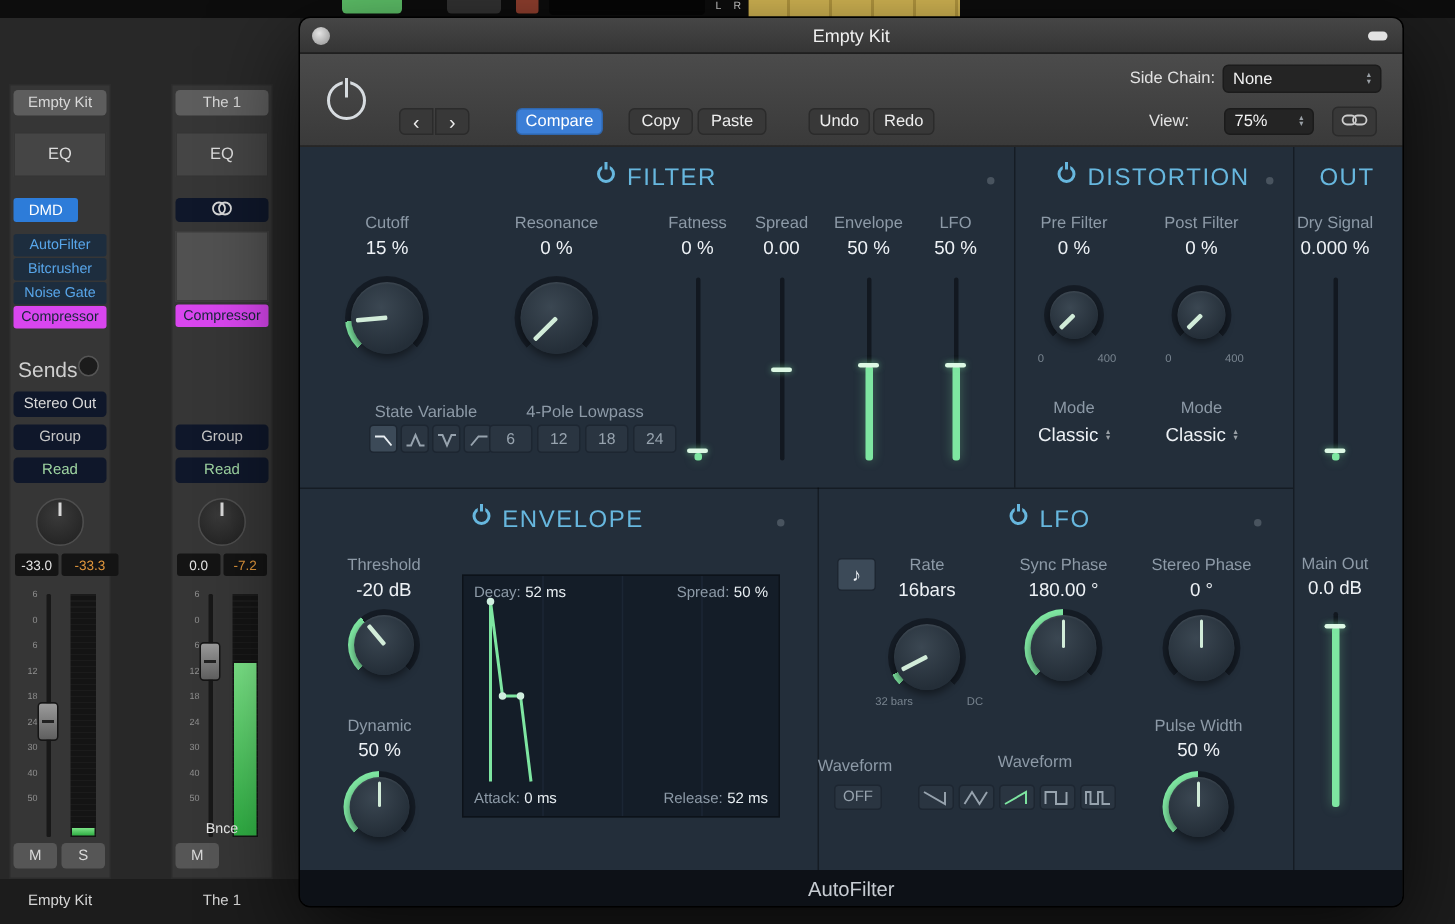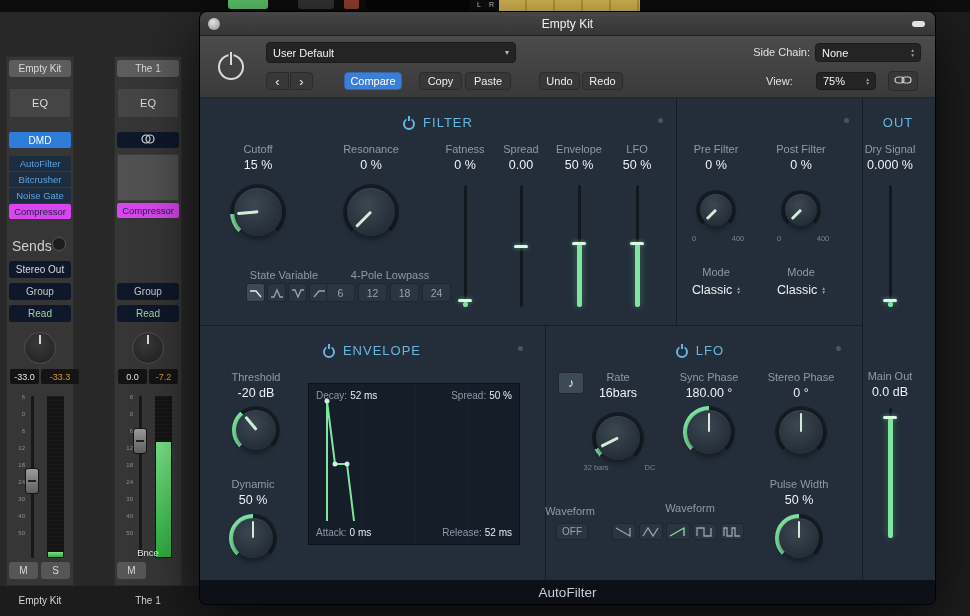--- a/index.html
+++ b/index.html
@@ -31,21 +31,21 @@
 .pwin{left:200px;top:12px;width:735px;height:592px;border-radius:7px;overflow:hidden;box-shadow:0 18px 60px rgba(0,0,0,.75),0 0 0 1px #000}
 .ptitle{left:0;top:0;width:735px;height:24px;background:linear-gradient(180deg,#464646,#353535);border-bottom:1px solid #1f1f1f}
 .phead{left:0;top:24px;width:735px;height:62px;background:linear-gradient(180deg,#4b4b4b,#3a3a3a);border-bottom:1px solid #262626}
 .pbody{left:0;top:86px;width:735px;height:482px;background:#232e3a}
 .pfoot{left:0;top:568px;width:735px;height:24px;background:#0d1117;color:#c7ccd2;font-size:13.5px}
 .divline{background:rgba(0,0,0,.38)}
 .dd{background:#242424;border:1px solid #1b1b1b;border-radius:4px;color:#f2f2f2;font-size:11px;display:flex;align-items:center;justify-content:space-between;padding:0 6px}
 .btn{background:#383838;border:1px solid #2b2b2b;border-radius:4px;color:#ededed;font-size:11px;display:flex;align-items:center;justify-content:center}
 .btnblue{background:#3b7ed6;border-color:#2f66ad;color:#fff}
 .updn{display:flex;flex-direction:column;align-items:center;line-height:4.5px;font-size:5.5px;color:#9aa0a6}
-.sect{display:flex;align-items:flex-end;justify-content:center;gap:8px;color:#67b7de;font-size:13px;letter-spacing:1px}
+.sect{display:flex;align-items:flex-start;justify-content:center;gap:8px;color:#67b7de;font-size:16px;letter-spacing:1px}
 .pwr{position:relative;display:inline-block;border:2px solid currentColor;border-radius:50%}
 .pwr::after{content:"";position:absolute;left:50%;top:-4px;transform:translateX(-50%);width:2px;height:60%;background:currentColor;box-shadow:-1.5px 0 0 var(--pbg,#232e3a),1.5px 0 0 var(--pbg,#232e3a)}
 .pwr-lg{width:26px;height:26px;color:#d7dce0;--pbg:#434343}
 .pwr-sm{width:12px;height:12px;color:#67b7de;--pbg:#232e3a}
 .lbl{font-size:11px;color:#8d9aa7;text-align:center;white-space:nowrap}
 .val{font-size:12.5px;color:#edf1f5;text-align:center;white-space:nowrap}
 .tinylbl{font-size:7.5px;color:#78848f;text-align:center;white-space:nowrap}
 .dot{width:5px;height:5px;border-radius:50%;background:#49545f}
 .knob .ring{position:absolute;inset:0;border-radius:50%}
 .knob .kb{position:absolute;inset:4px;border-radius:50%;background:radial-gradient(circle at 42% 35%,#3b4752,#242e38 72%);box-shadow:inset 0 1px 1px rgba(255,255,255,.07),0 3px 6px rgba(0,0,0,.45)}
@@ -75,21 +75,21 @@
     <div class="a" style="left:477px;top:1px;font-size:7px;color:#cfcfcf">L</div>
     <div class="a" style="left:489px;top:1px;font-size:7px;color:#cfcfcf">R</div>
     <div class="a" style="left:499px;top:0;width:141px;height:11px;background:repeating-linear-gradient(90deg,#d8ba55 0 26px,#b89b40 26px 28px)"></div>
   </div>
 
   <div class="a mixerbg"></div>
 
   <div class="a strip" style="left:6px;top:56px;width:68px;height:530px">
     <div class="a mbtn" style="left:3px;top:4px;width:62px;height:17px;background:#5d5d5d">Empty Kit</div>
     <div class="a flexc" style="left:3px;top:32px;width:62px;height:30px;background:#454545;border:1px solid #353535;color:#dcdcdc;font-size:11px">EQ</div>
-    <div class="a flexc" style="left:3px;top:76px;width:62px;height:16px;background:#2d7cd9;border-radius:2px;color:#fff;font-size:10px">DMD</div>
+    <div class="a flexc" style="left:3px;top:76px;width:43px;height:16px;background:#2d7cd9;border-radius:2px;color:#fff;font-size:10px">DMD</div>
     <div class="a fxrow fxblue" style="left:3px;top:100px;width:62px;height:15px">AutoFilter</div>
     <div class="a fxrow fxblue" style="left:3px;top:116px;width:62px;height:15px">Bitcrusher</div>
     <div class="a fxrow fxblue" style="left:3px;top:132px;width:62px;height:15px">Noise Gate</div>
     <div class="a fxrow fxsel" style="left:3px;top:148px;width:62px;height:15px">Compressor</div>
     <div class="a" style="left:6px;top:182px;font-size:14px;color:#cfcfcf">Sends</div>
     <div class="a" style="left:46px;top:181px;width:14px;height:14px;border-radius:50%;background:#1c1c1c;border:1px solid #555"></div>
     <div class="a mbtn" style="left:3px;top:205px;width:62px;height:17px">Stereo Out</div>
     <div class="a mbtn" style="left:3px;top:227px;width:62px;height:17px;color:#c8c8c8">Group</div>
     <div class="a mbtn" style="left:3px;top:249px;width:62px;height:17px;color:#9fd6a2">Read</div>
     <div class="a panknob" style="left:18px;top:276px;width:32px;height:32px"></div>
@@ -158,24 +158,20 @@
     <div class="a ptitle">
       <div class="a flexc" style="left:0;top:0;width:735px;height:24px;color:#f0f0f0;font-size:12px">Empty Kit</div>
       <div class="a" style="left:8px;top:6px;width:12px;height:12px;border-radius:50%;background:radial-gradient(circle at 40% 35%,#e4e4e4,#8f8f8f)"></div>
       <div class="a" style="left:712px;top:9px;width:13px;height:6px;border-radius:3px;background:#e2e2e2"></div>
     </div>
 
     <div class="a phead"></div>
     <div class="a flexc" style="left:16px;top:40px;width:30px;height:30px">
       <span class="pwr pwr-lg"></span>
     </div>
-    <div class="a dd" style="left:66px;top:30px;width:250px;height:21px">
-      <span>User Default</span>
-      <span class="chev">▾</span>
-    </div>
     <div class="a" style="left:510px;top:34px;width:100px;text-align:right;font-size:11px;color:#e2e2e2">Side Chain:</div>
     <div class="a dd" style="left:615px;top:31px;width:106px;height:19px">
       <span>None</span>
       <span class="updn">
           <span>▴</span>
           <span>▾</span>
         </span>
     </div>
     <div class="a btn" style="left:66px;top:60px;width:23px;height:18px;border-radius:4px 0 0 4px;font-size:13px">‹</div>
     <div class="a btn" style="left:90px;top:60px;width:23px;height:18px;border-radius:0 4px 4px 0;font-size:13px">›</div>
@@ -274,20 +270,24 @@
     <div class="a icobtn" style="left:109px;top:271px;width:19px;height:19px">
         <svg width="14" height="12" viewBox="0 0 14 12">
           <polyline points="2,10 7,4 13,4" stroke="currentColor" stroke-width="1.3" fill="none"></polyline>
         </svg>
       </div>
     <div class="a icobtn" style="left:126px;top:271px;width:29px;height:19px">6</div>
     <div class="a icobtn" style="left:158px;top:271px;width:29px;height:19px">12</div>
     <div class="a icobtn" style="left:190px;top:271px;width:29px;height:19px">18</div>
     <div class="a icobtn" style="left:222px;top:271px;width:29px;height:19px">24</div>
 
+    <div class="a sect" style="left:489px;top:98px;width:160px;height:20px">
+      <span class="pwr pwr-sm"></span>
+      <span>DISTORTION</span>
+    </div>
     <div class="a dot" style="left:644px;top:106px"></div>
     <div class="a lbl" style="left:471px;top:131px;width:90px">Pre Filter</div>
     <div class="a val" style="left:471px;top:146px;width:90px">0 %</div>
     <div class="a lbl" style="left:556px;top:131px;width:90px">Post Filter</div>
     <div class="a val" style="left:556px;top:146px;width:90px">0 %</div>
     <div class="a knob" style="left:496px;top:178px;width:40px;height:40px">
       <div class="ring" style="background:conic-gradient(from 225deg,#151c25 0 270deg,transparent 270deg)"></div>
         <div class="kb"></div>
         <div class="ind" style="transform:rotate(-135deg)"></div>
     </div>

